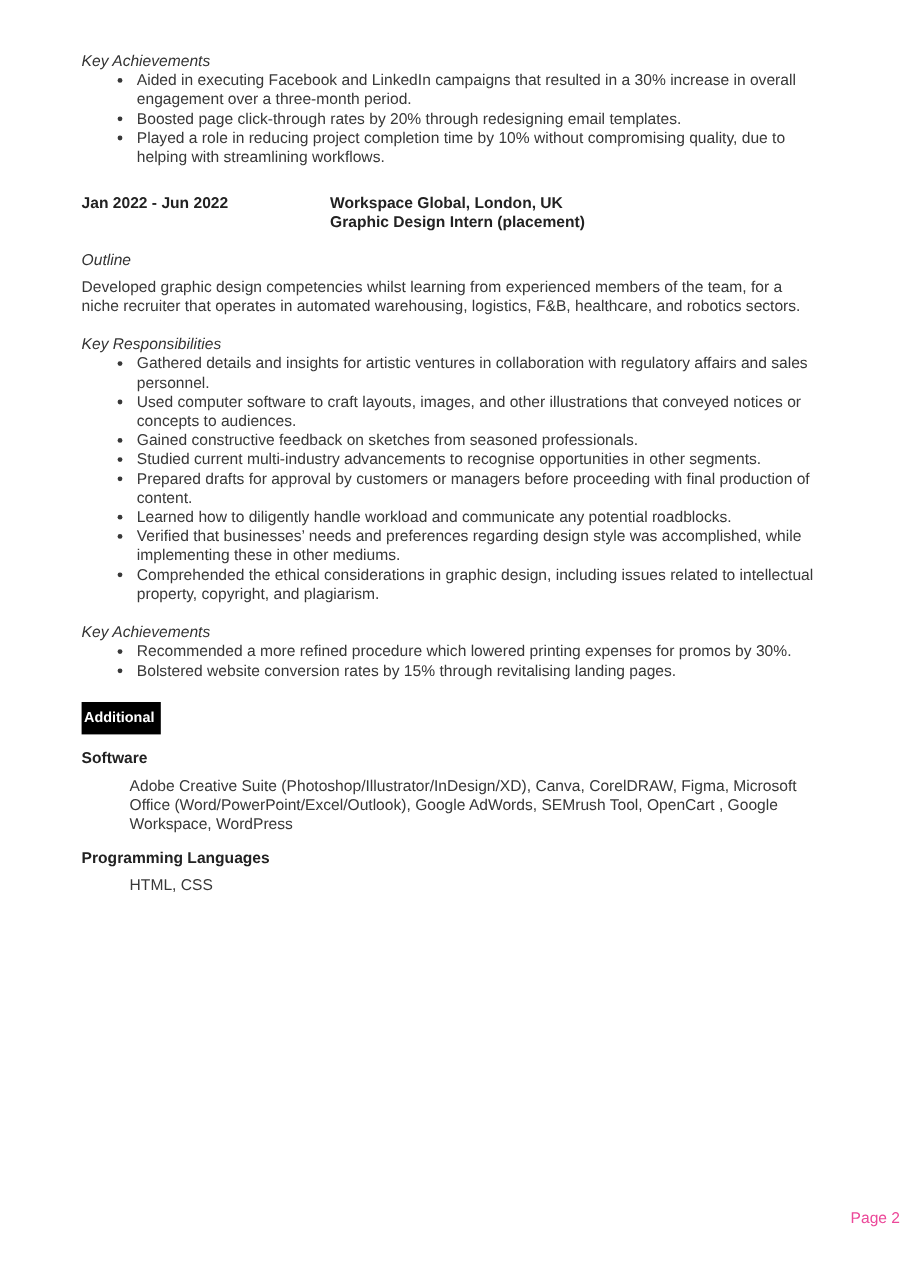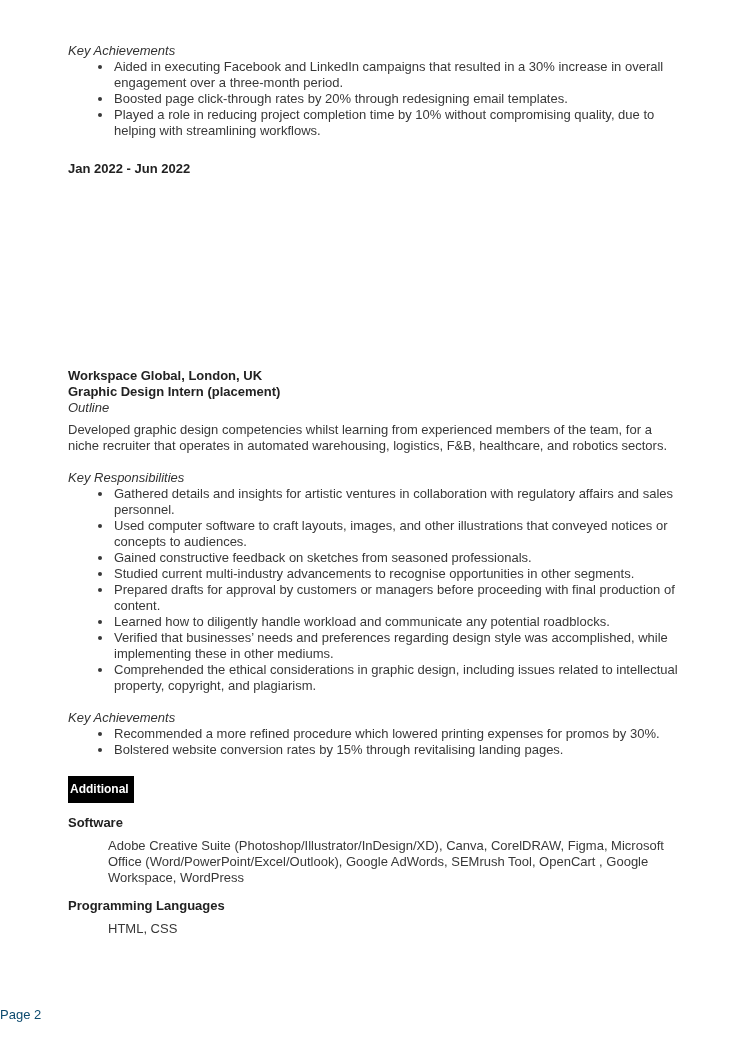--- a/index.html
+++ b/index.html
@@ -26,22 +26,21 @@
     list-style: disc;
     margin: 0 0 0 0;
     padding-left: 45px;
   }
   ul.bullets li {
     padding-left: 1px;
   }
   .job-header {
     display: flex;
     margin-top: 22px;
-    margin-bottom: 0;
-    flex-direction: column;
+    margin-bottom: 16px;
   }
   .job-dates { width: 207px; flex: 0 0 207px; }
   .outline-para { margin-top: 6px; margin-bottom: 16px; }
   .gap-before { margin-top: 16px; }
   .section-title {
     display: inline-block;
     background: #000000;
     color: #ffffff;
     font-size: 12px;
     line-height: 23px;
@@ -50,22 +49,22 @@
     margin-top: 18px;
     margin-bottom: 12px;
   }
   .subhead { margin-bottom: 7px; }
   .body-para { margin-bottom: 12px; margin-left: 40px; }
   .footer {
     position: absolute;
     left: 0;
     bottom: 38px;
     width: 100%;
-    text-align: left;
-    color: #0c4a6e;
+    text-align: right;
+    color: #ec4899;
   }
 </style>
 </head>
 <body>
 
 <div class="page">
 
   <section>
     <div class="label-italic">Key Achievements</div>
     <ul class="bullets">

